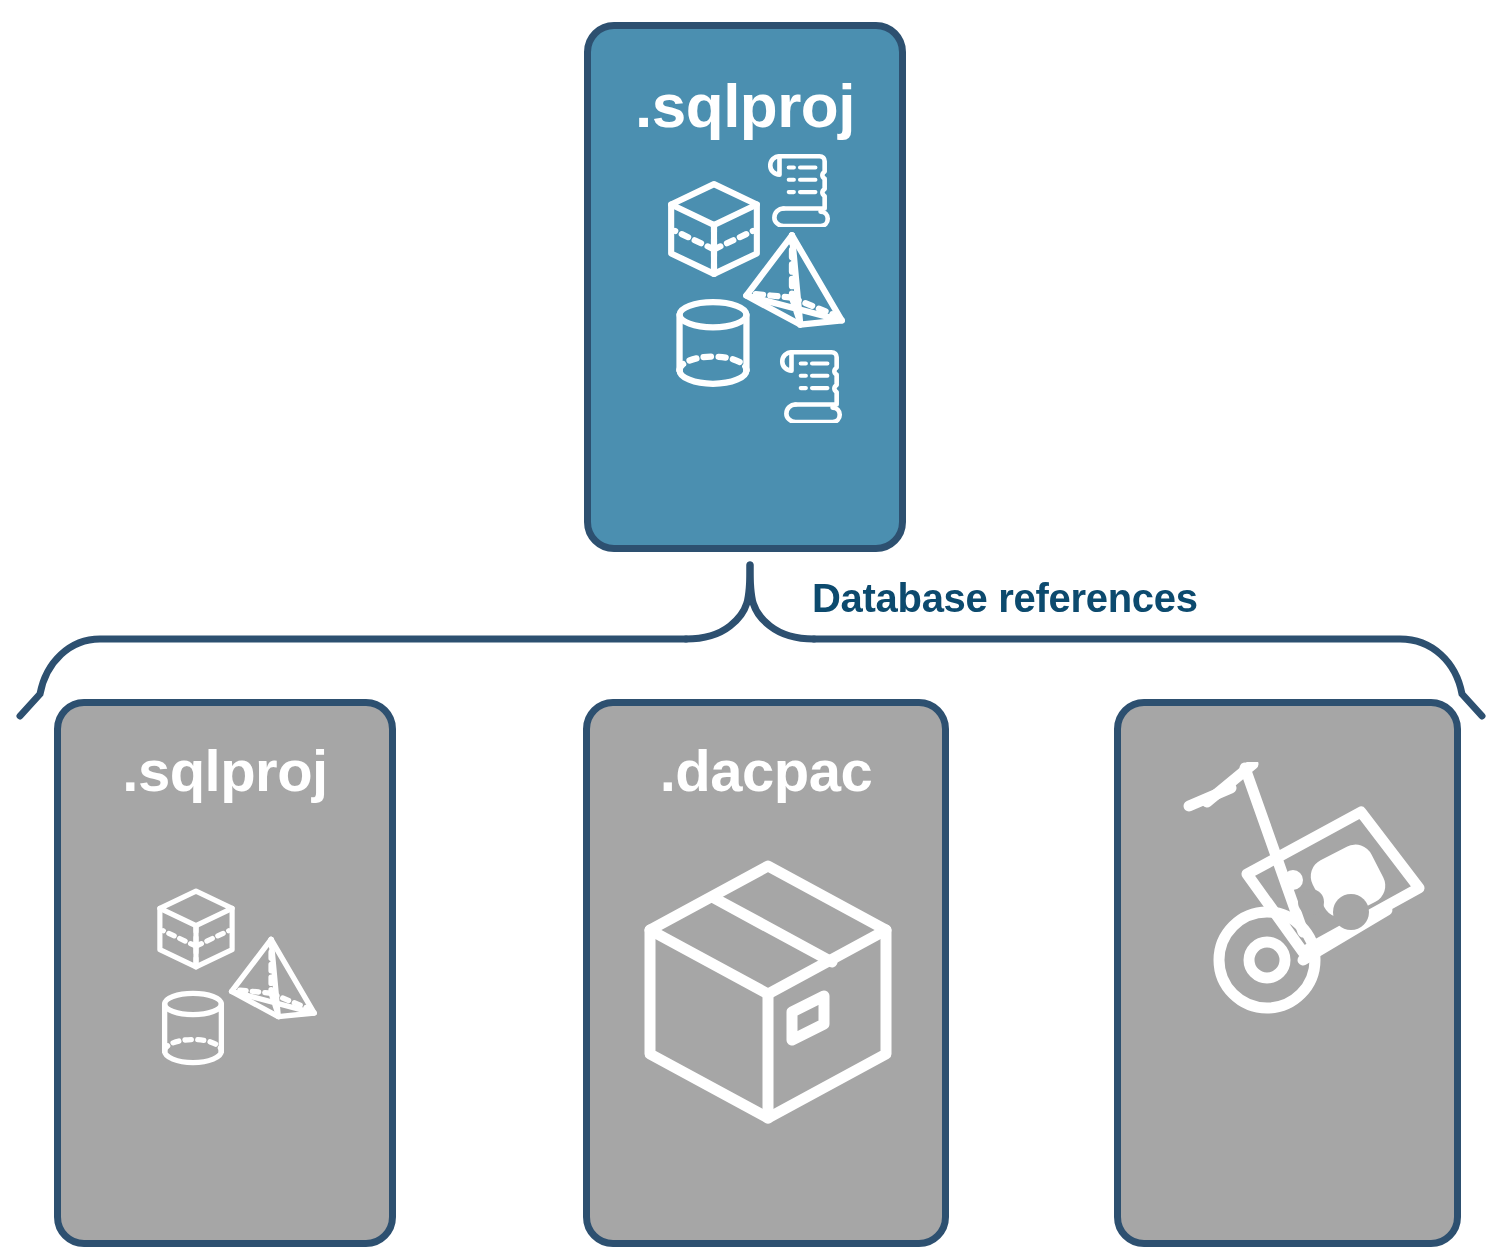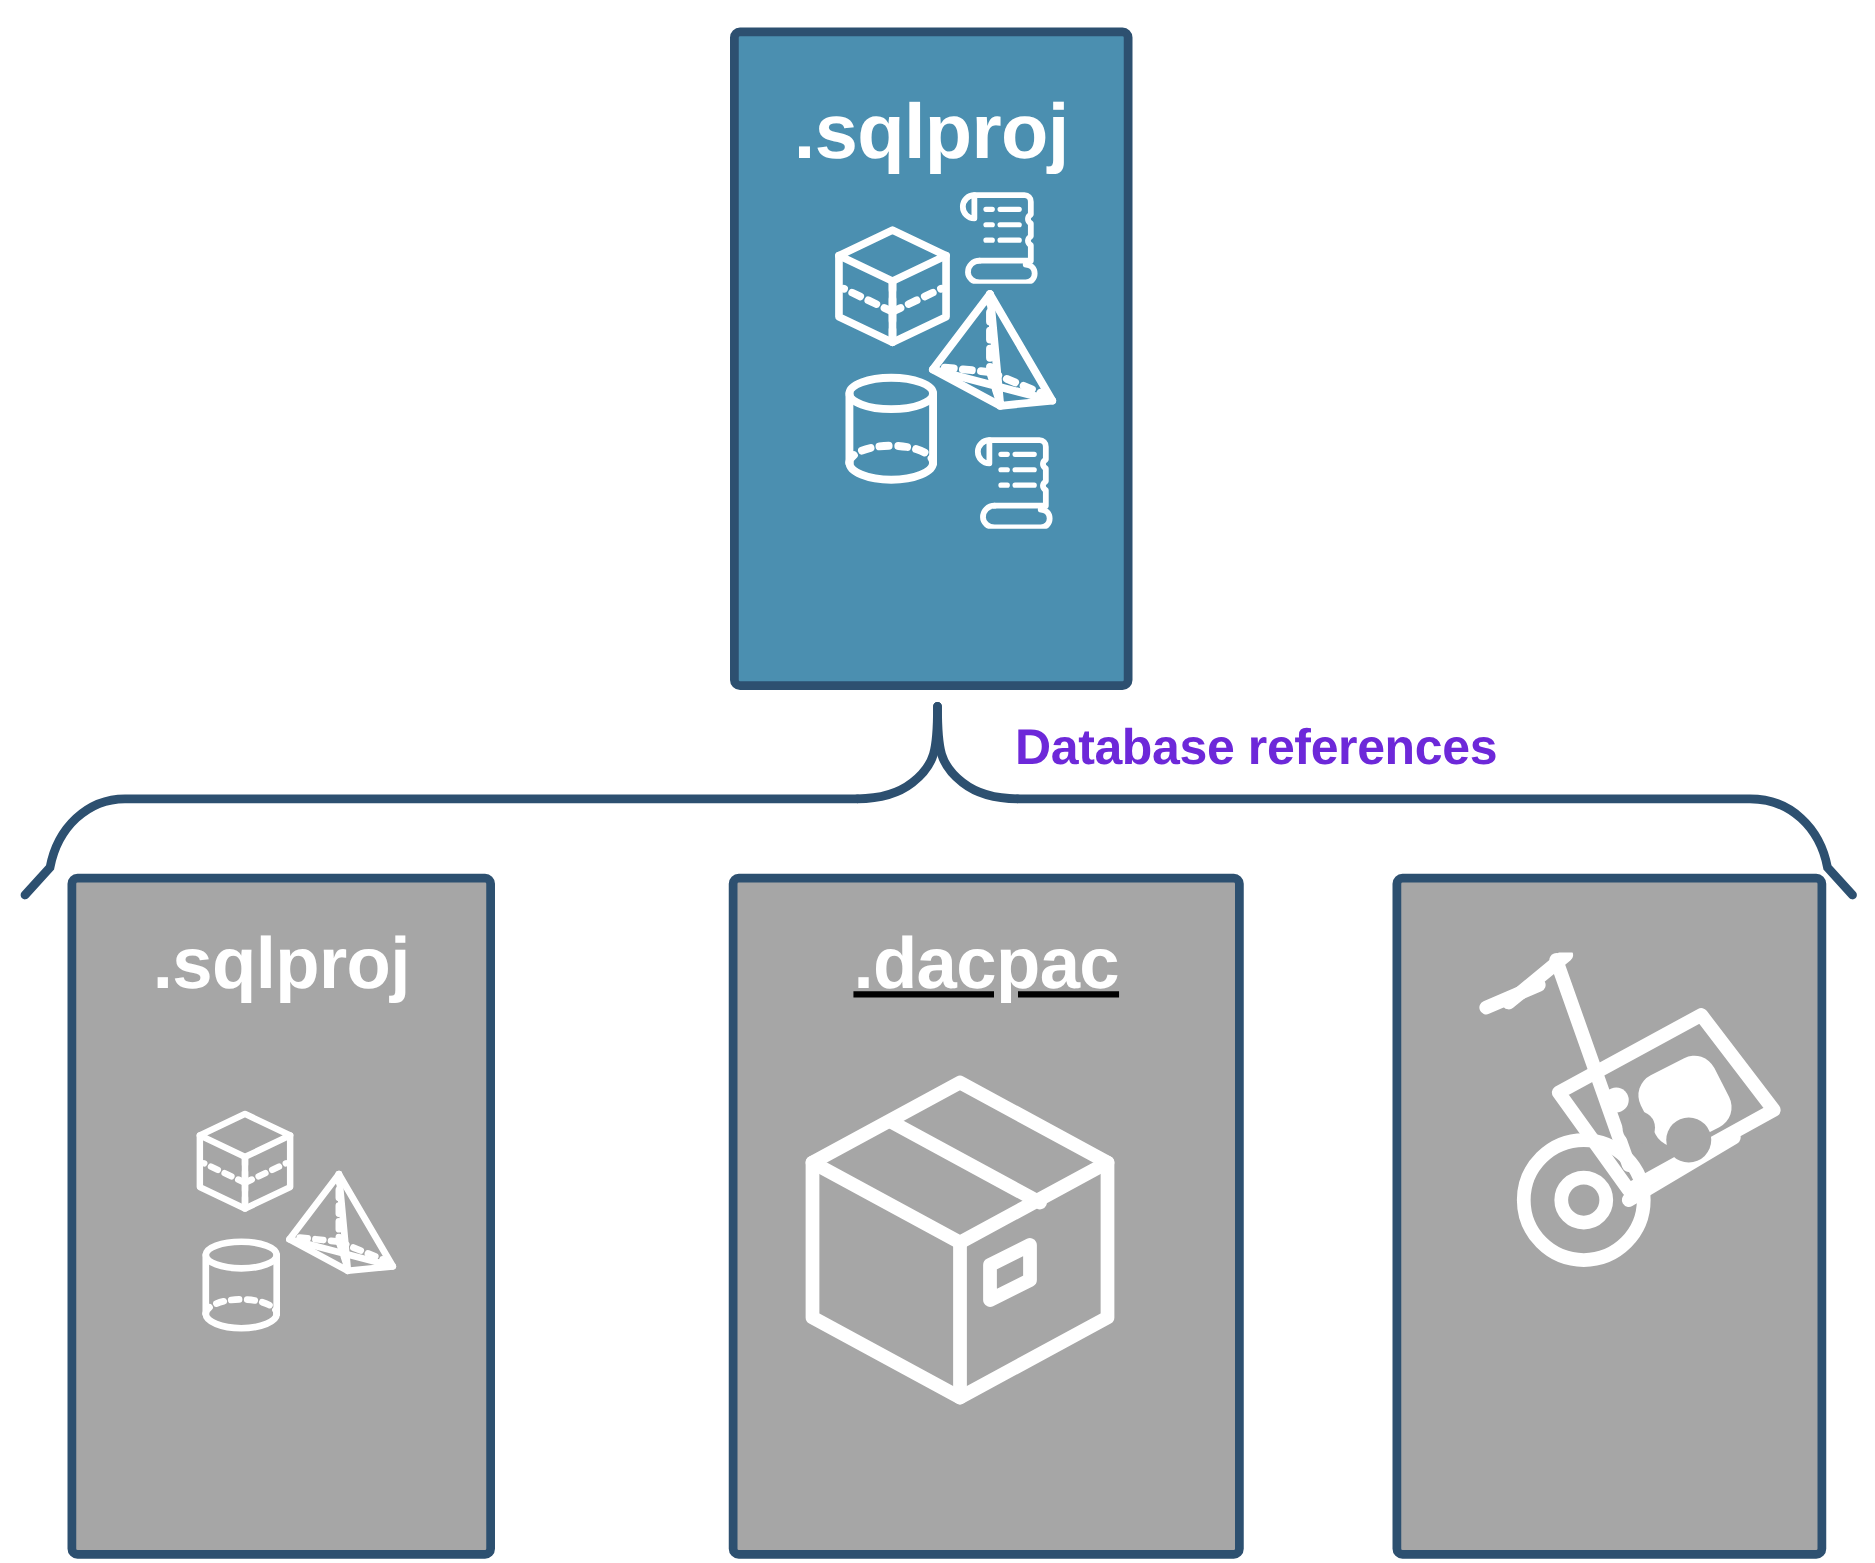--- a/index.html
+++ b/index.html
@@ -17,42 +17,42 @@
   }
   #canvas {
     position: absolute;
     inset: 0;
     width: 1500px;
     height: 1250px;
   }
   .card {
     position: absolute;
     box-sizing: border-box;
-    border-radius: 8px;
+    border-radius: 30px;
     border: 7px solid #2d5070;
     display: flex;
     flex-direction: column;
     align-items: center;
     overflow: hidden;
     gap: 12px;
   }
   .card-root {
     left: 584px;
     top: 22px;
     width: 322px;
     height: 530px;
     background: #4b8fb0;
   }
   .card-ref {
     background: #a6a6a6;
     top: 699px;
     height: 548px;
   }
   .card-ref-1 { left: 54px;   width: 342px; }
-  .card-ref-2 { left: 583px;  width: 412px; text-decoration: underline; }
+  .card-ref-2 { left: 583px;  width: 366px; }
   .card-ref-3 { left: 1114px; width: 347px; }
 
   .card-title {
     color: #ffffff;
     font-weight: bold;
     letter-spacing: -0.5px;
     line-height: 1;
     white-space: nowrap;
   }
   .card-root .card-title {
@@ -73,21 +73,21 @@
     position: absolute;
     display: block;
   }
 
   .brace-label {
     position: absolute;
     left: 812px;
     top: 578px;
     font-size: 40px;
     font-weight: bold;
-    color: #6d28d9;
+    color: #0c4a6e;
     letter-spacing: -0.3px;
     white-space: nowrap;
     line-height: 1;
   }
 </style>
 </head>
 <body>
 
 <svg id="canvas" viewBox="0 0 1500 1250" aria-hidden="true">
   <g fill="none" stroke="#2d5070" stroke-width="7" stroke-linecap="round">

